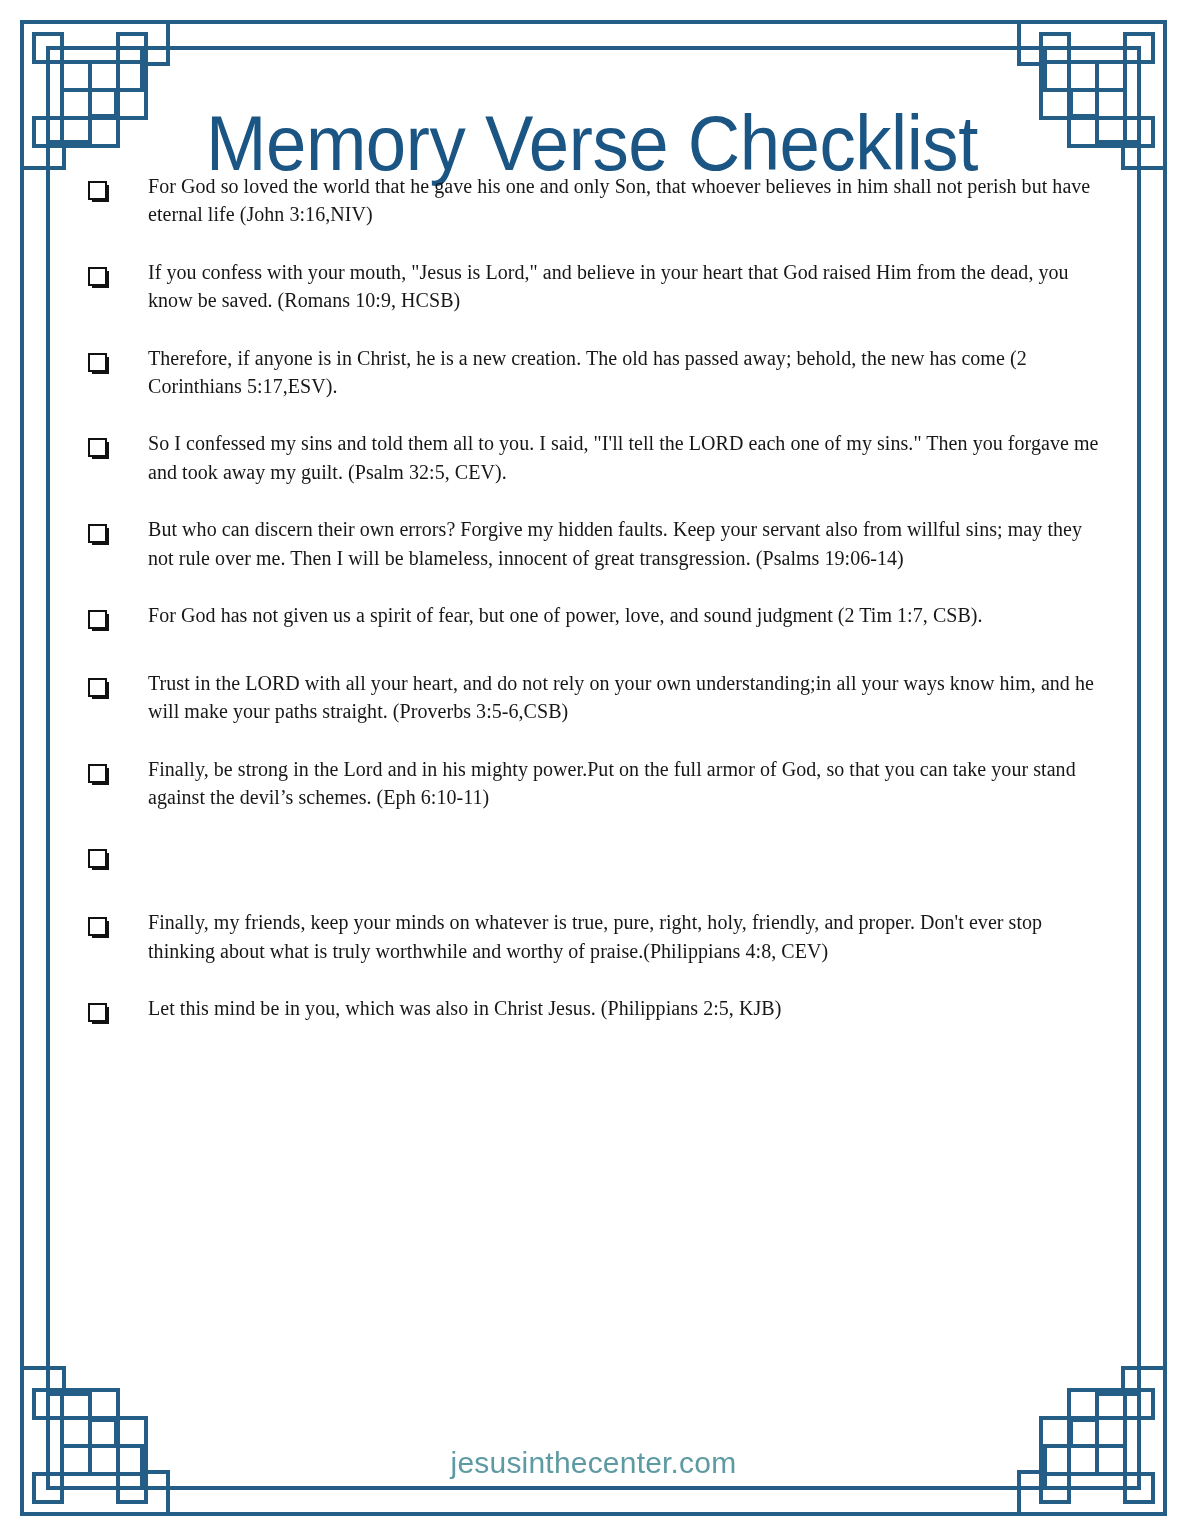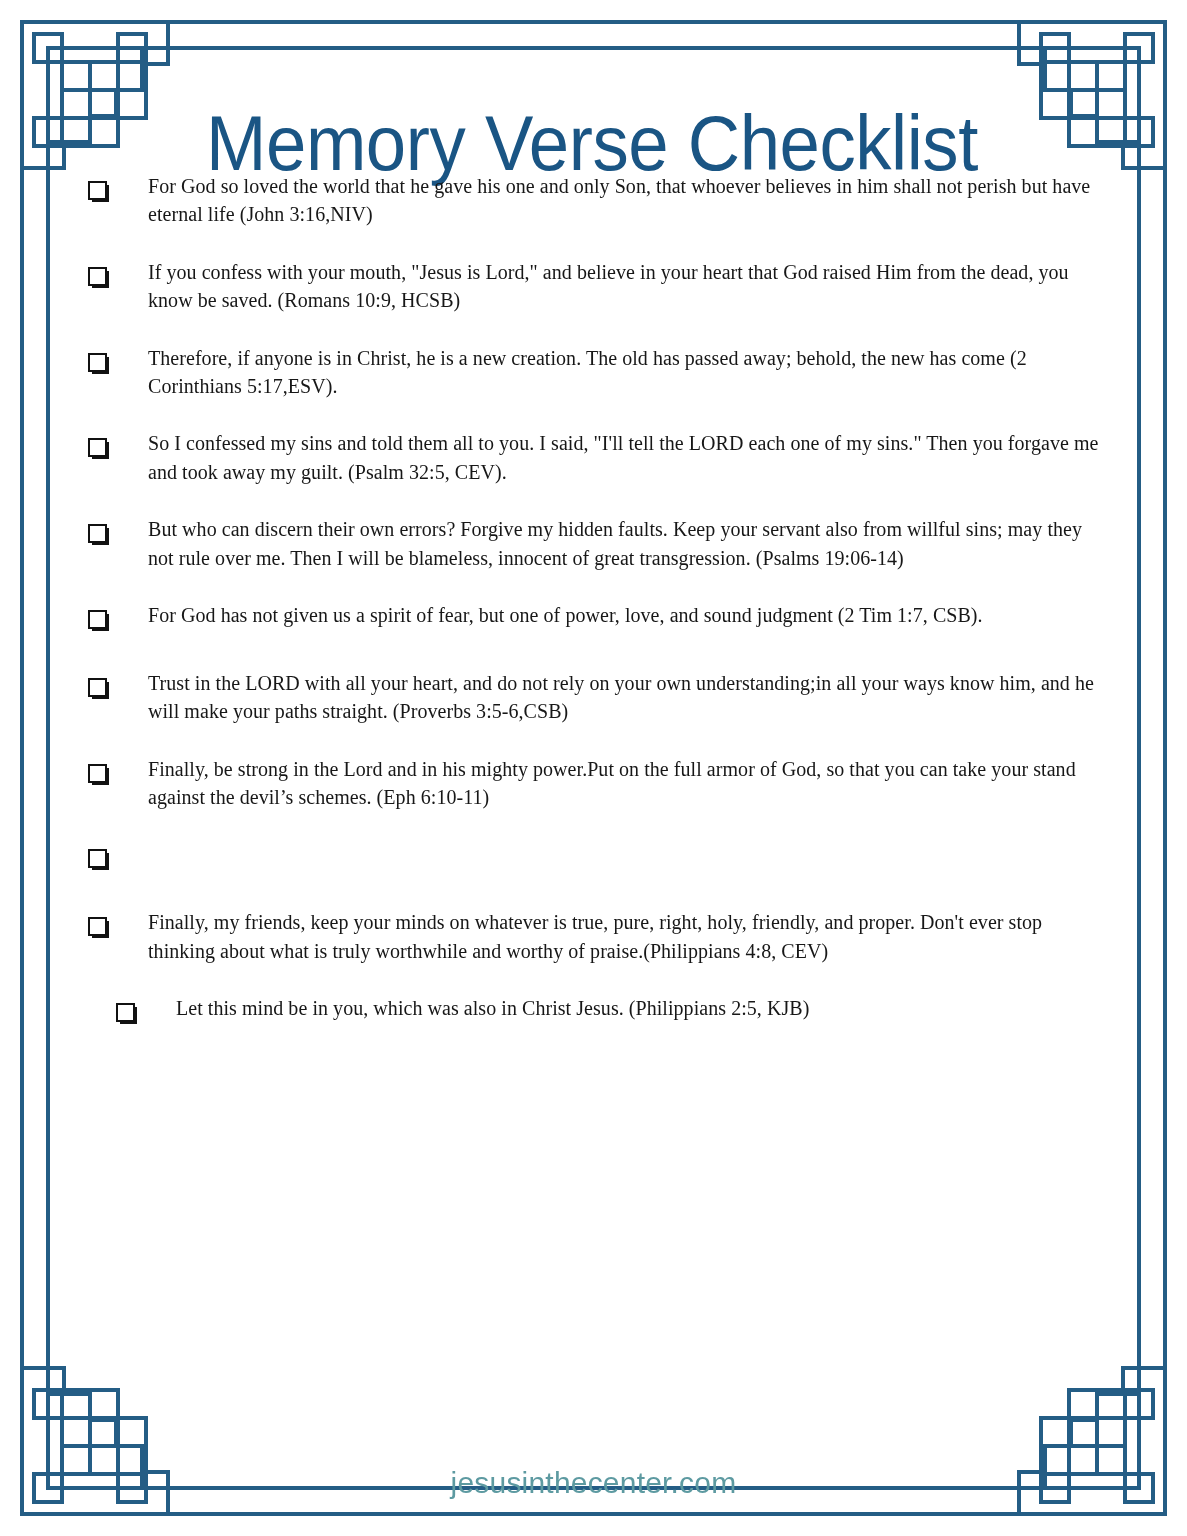--- a/index.html
+++ b/index.html
@@ -50,21 +50,21 @@
     position: absolute;
     top: 172px;
     left: 88px;
     width: 1022px;
   }
   .verse-item {
     display: flex;
     align-items: flex-start;
     margin-bottom: 29px;
   }
-  .verse-item:last-child { margin-bottom: 0; margin-left: 28px; }
+  .verse-item:last-child { margin-bottom: 0; }
 
   .checkbox-glyph {
     flex: 0 0 auto;
     width: 30px;
     margin-right: 30px;
     position: relative;
     height: 30px;
     margin-top: 9px;
   }
   
@@ -98,21 +98,20 @@
     letter-spacing: 0.05px;
   }
 
   
   .footer {
     position: absolute;
     left: 0;
     top: 1446px;
     width: 1187px;
     text-align: center;
-    margin-top: 20px;
   }
   .footer-url {
     font-family: "Liberation Sans", "DejaVu Sans", sans-serif;
     font-size: 30px;
     color: #5d9aa1;
     letter-spacing: 0.2px;
   }
 </style>
 </head>
 <body>

